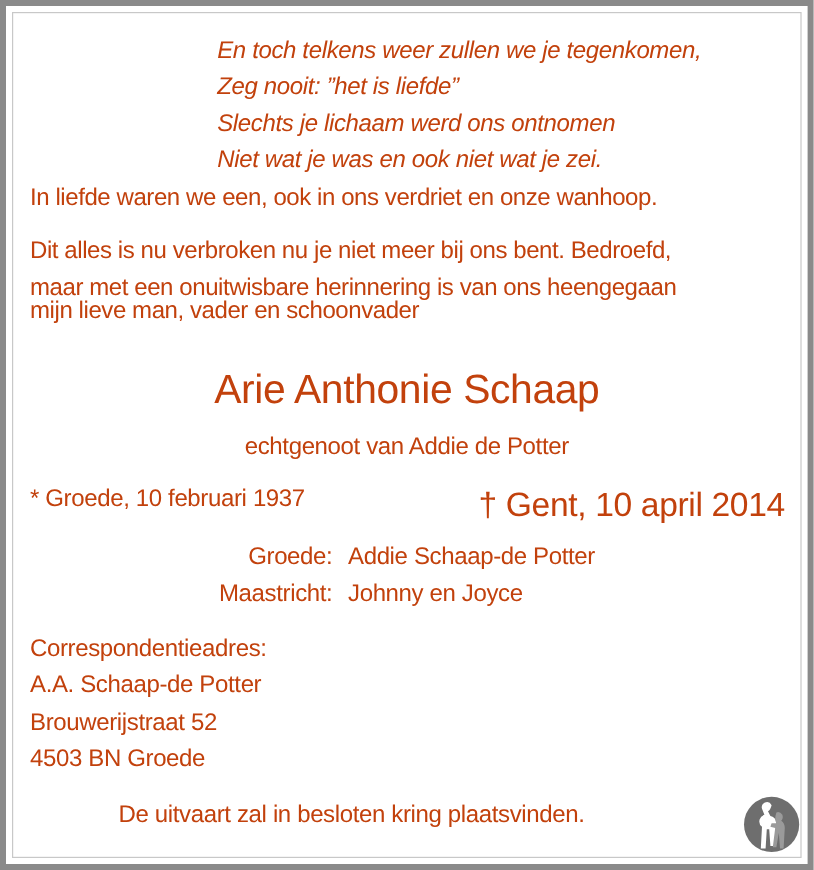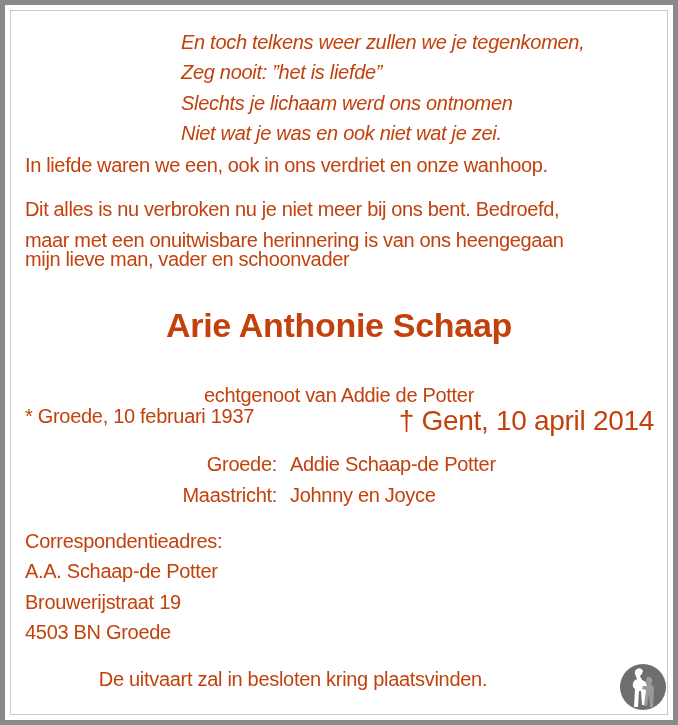--- a/index.html
+++ b/index.html
@@ -8,22 +8,22 @@
     position: absolute; left: 0; top: 0; width: 678px; height: 725px;
     box-sizing: border-box; border: 5px solid #8a8a8a; background: #ffffff;
   }
   .inner {
     position: absolute; left: 5px; top: 5px; right: 5px; bottom: 5px;
     border: 1px solid #c8c8c8; box-sizing: border-box;
   }
   .t { position: absolute; font-family: "Liberation Sans", "DejaVu Sans", sans-serif; color: #c2410c; white-space: nowrap; }
   .poem { left: 181px; font-style: italic; font-size: 20px; letter-spacing: -0.3px; }
   .body { left: 25px; font-size: 20px; letter-spacing: -0.35px; }
-  .name { left: 0; width: 678px; text-align: center; font-size: 34px; top: 306px; letter-spacing: -0.3px; font-weight: bold; }
-  .spouse { left: 0; width: 678px; text-align: center; font-size: 20px; top: 361px; letter-spacing: -0.3px; margin-top: 23px; }
+  .name { left: 0; width: 678px; text-align: center; font-size: 34px; top: 306px; letter-spacing: -0.3px; }
+  .spouse { left: 0; width: 678px; text-align: center; font-size: 20px; top: 361px; letter-spacing: -0.3px; }
   .born { left: 25px; top: 405px; font-size: 20px; letter-spacing: -0.3px; }
   .died { right: 24px; top: 405px; font-size: 28px; letter-spacing: -0.3px; }
   .loc { width: 265px; left: 0; text-align: right; font-size: 20px; letter-spacing: -0.3px; margin-left: 12px; }
   .who { left: 290px; font-size: 20px; letter-spacing: -0.3px; }
   .addr { left: 25px; font-size: 20px; letter-spacing: -0.3px; }
   .footer { left: 0; width: 586px; text-align: center; top: 668px; font-size: 20px; letter-spacing: -0.3px; }
   .logo { position: absolute; left: 619px; top: 663px; width: 48px; height: 48px; }
 </style>
 </head>
 <body>
@@ -55,21 +55,21 @@
 <div>
   <div class="t loc" style="top:453px">Groede:</div>
   <div class="t who" style="top:453px">Addie Schaap-de Potter</div>
   <div class="t loc" style="top:484px">Maastricht:</div>
   <div class="t who" style="top:484px">Johnny en Joyce</div>
 </div>
 
 <div>
   <div class="t addr" style="top:530px">Correspondentieadres:</div>
   <div class="t addr" style="top:560px">A.A. Schaap-de Potter</div>
-  <div class="t addr" style="top:591px">Brouwerijstraat 19</div>
+  <div class="t addr" style="top:591px">Brouwerijstraat 52</div>
   <div class="t addr" style="top:621px">4503 BN Groede</div>
 </div>
 
 <div class="t footer">De uitvaart zal in besloten kring plaatsvinden.</div>
 
 <div class="logo">
   <svg width="48" height="48" viewBox="0 0 48 48">
     <circle cx="24" cy="24" r="23" fill="#6e6e6e"></circle>
     <path d="M18 6 q4 -2 6 2 q-1 4 -3 5 l2 4 q4 1 5 5 l-2 20 l-3 0 l-1 -14 l-2 0 l-1 16 l-4 0 l1 -18 q-3 -2 -2 -6 q1 -3 4 -4 l-2 -5 q-1 -3 2 -5z" fill="#ffffff"></path>
     <path d="M28 14 q3 -1 5 2 q1 3 -1 5 q3 2 3 6 l-1 17 l-3 0 l-1 -13 l-2 12 l-3 0 l2 -16 l-4 -1 l1 -3 l4 0 q-2 -3 0 -9z" fill="#9a9a9a"></path>

